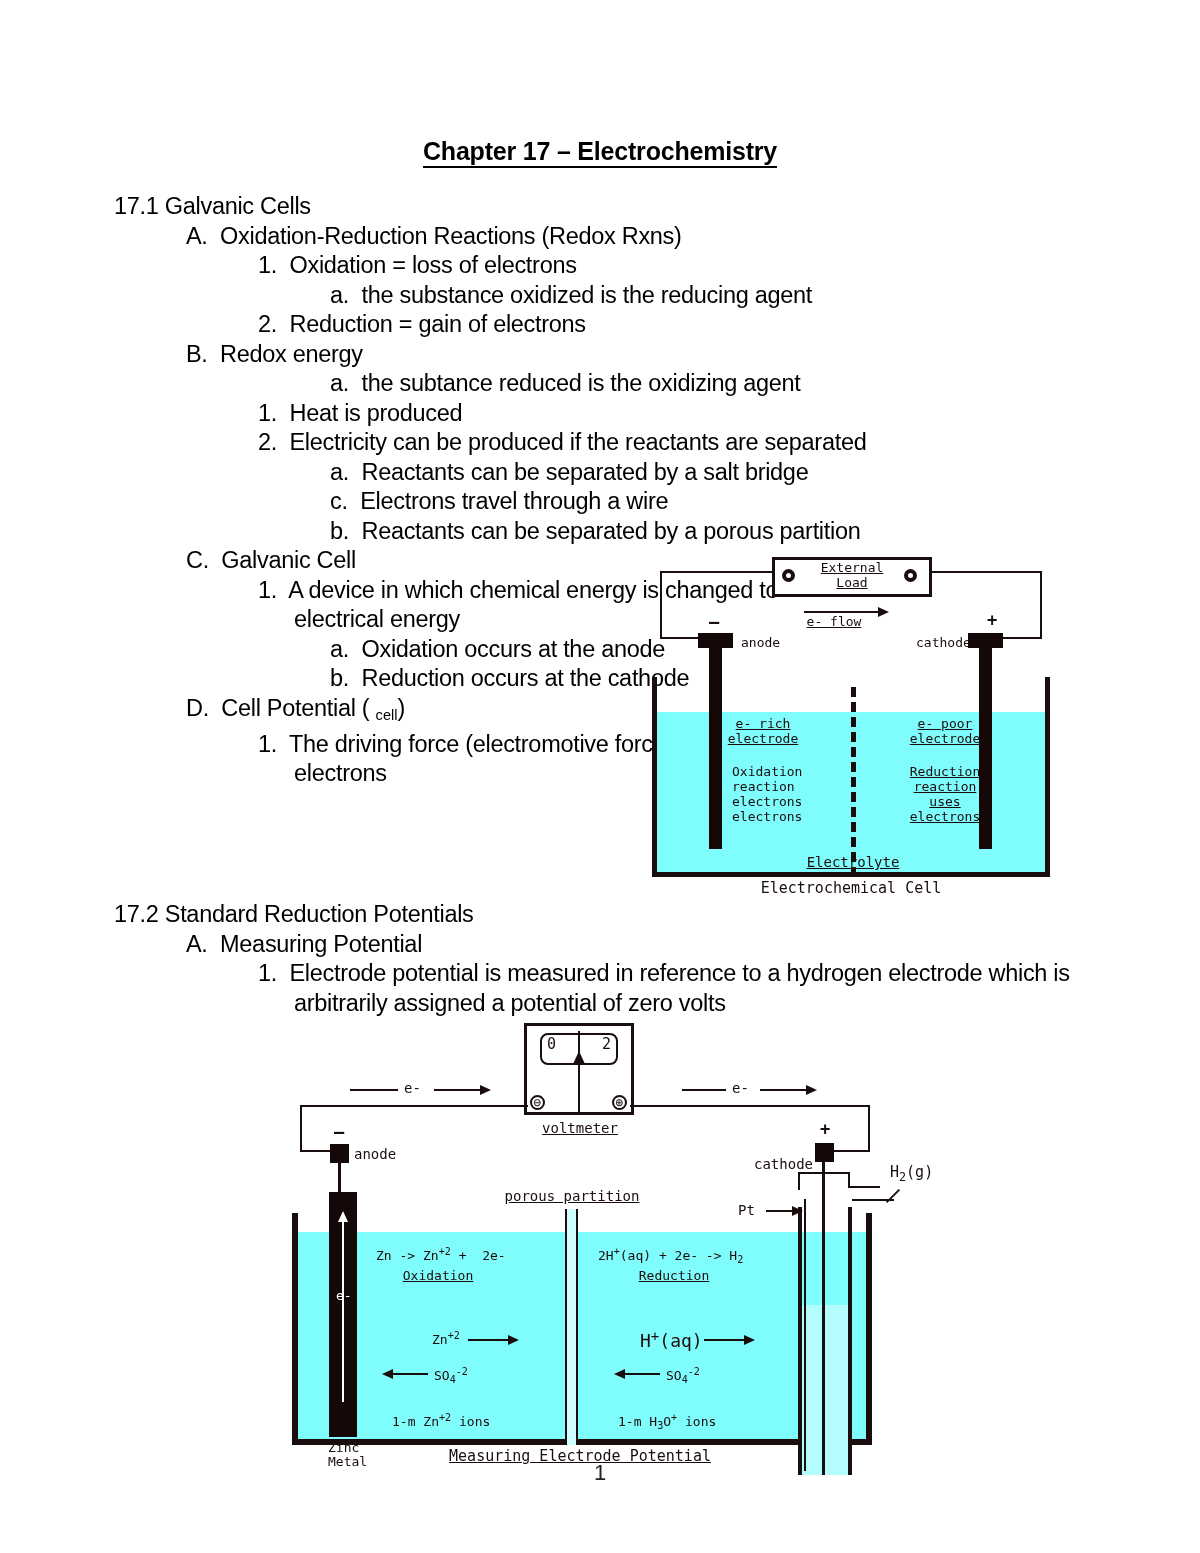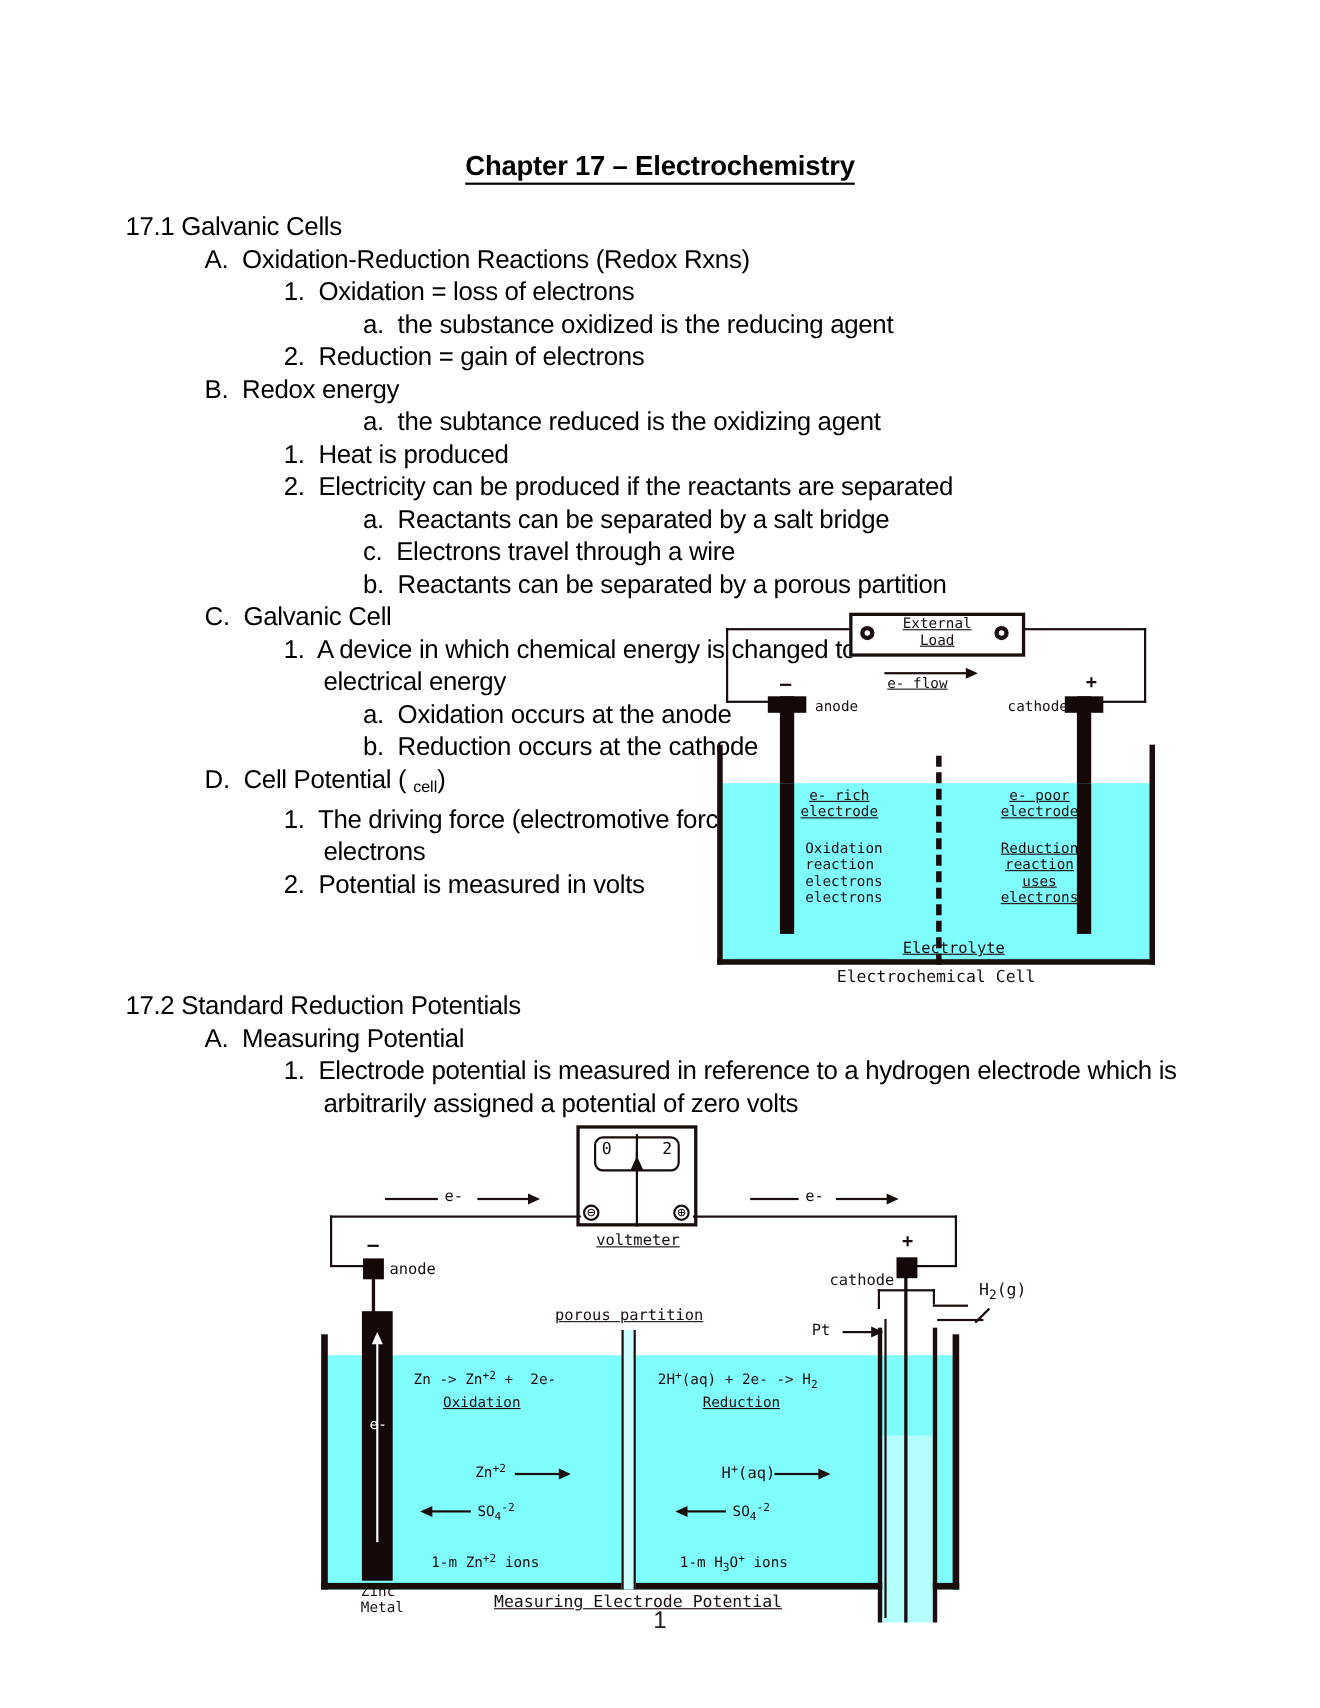--- a/index.html
+++ b/index.html
@@ -251,21 +251,20 @@
     <span class="ln lvl3">b.  Reactants can be separated by a porous partition</span>
     <span class="ln lvl0" style="margin-left:72px;">C.  Galvanic Cell</span>
 
     <span class="ln lvl2 narrow">1.  A device in which chemical energy is changed to electrical energy</span>
     <span class="ln lvl3 narrow">a.  Oxidation occurs at the anode</span>
     <span class="ln lvl3 narrow">b.  Reduction occurs at the cathode</span>
 
     <span class="ln lvl1"><span>D.  Cell Potential ( </span><span class="sub">cell</span><span>)</span></span>
 
     <span class="ln lvl2 narrow">1.  The driving force (electromotive force, emf) on the electrons</span>
-    <span class="ln lvl2 narrow">2.  Potential is measured in volts</span>
   </div>
 
   <div class="fig" id="fig1">
 
     <div class="load-box"></div>
     <div class="term" style="left:134px; top:12px;"></div>
     <div class="term" style="left:256px; top:12px;"></div>
     <div class="mono c" style="left:204px; top:4px; font-size:13px;">External</div>
     <div class="mono c" style="left:204px; top:19px; font-size:13px;">Load</div>
 
@@ -305,21 +304,21 @@
     <div class="mono" style="left:84px; top:238px; font-size:13px;">electrons</div>
     <div class="mono" style="left:84px; top:253px; font-size:13px;">electrons</div>
 
     <div class="mono c" style="left:297px; top:160px; font-size:13px;">e- poor</div>
     <div class="mono c" style="left:297px; top:175px; font-size:13px;">electrode</div>
     <div class="mono c" style="left:297px; top:208px; font-size:13px;">Reduction</div>
     <div class="mono c" style="left:297px; top:223px; font-size:13px;">reaction</div>
     <div class="mono c" style="left:297px; top:238px; font-size:13px;">uses</div>
     <div class="mono c" style="left:297px; top:253px; font-size:13px;">electrons</div>
 
-    <div class="mono c" style="left:219px; top:298px; font-size:14px;">Electrolyte</div>
+    <div class="mono c" style="left:205px; top:298px; font-size:14px;">Electrolyte</div>
 
     <div class="fig-caption" style="left:203px; top:322px;">Electrochemical Cell</div>
   </div>
 
   <div class="outline2">
     <span class="ln lvl0">17.2 Standard Reduction Potentials</span>
     <span class="ln lvl1">A.  Measuring Potential</span>
     <span class="ln lvl2">1.  Electrode potential is measured in reference to a hydrogen electrode which is arbitrarily assigned a potential of zero volts</span>
   </div>
 
@@ -377,21 +376,21 @@
     <div class="mono" style="left:140px; top:312px; font-size:13px;">Zn<span class="sup">+2</span></div>
     <div class="ln-h" style="left:176px; top:322px; width:42px;"></div>
     <div class="ah-r" style="left:216px; top:318px;"></div>
     <div class="ah-l" style="left:90px; top:352px;"></div>
     <div class="ln-h" style="left:100px; top:356px; width:36px;"></div>
     <div class="mono" style="left:142px; top:348px; font-size:13px;">SO<span class="sb">4</span><span class="sup">-2</span></div>
     <div class="mono" style="left:100px; top:394px; font-size:13px;">1-m Zn<span class="sup">+2</span> ions</div>
 
     <div class="mono" style="left:306px; top:228px; font-size:13px;">2H<span class="sup">+</span>(aq) + 2e- -&gt; H<span class="sb">2</span></div>
     <div class="mono c" style="left:382px; top:252px; font-size:13px;">Reduction</div>
-    <div class="mono" style="left:364px; top:312px; font-size:14px;">H<span class="sup">+</span>(aq)</div>
+    <div class="mono" style="left:348px; top:312px; font-size:18px;">H<span class="sup">+</span>(aq)</div>
     <div class="ln-h" style="left:412px; top:322px; width:42px;"></div>
     <div class="ah-r" style="left:452px; top:318px;"></div>
     <div class="ah-l" style="left:322px; top:352px;"></div>
     <div class="ln-h" style="left:332px; top:356px; width:36px;"></div>
     <div class="mono" style="left:374px; top:348px; font-size:13px;">SO<span class="sb">4</span><span class="sup">-2</span></div>
     <div class="mono" style="left:326px; top:394px; font-size:13px;">1-m H<span class="sb">3</span>O<span class="sup">+</span> ions</div>
 
     <div class="tube-fill"></div>
     <div class="tube-outer"></div>
     <div class="tube-inner"></div>

